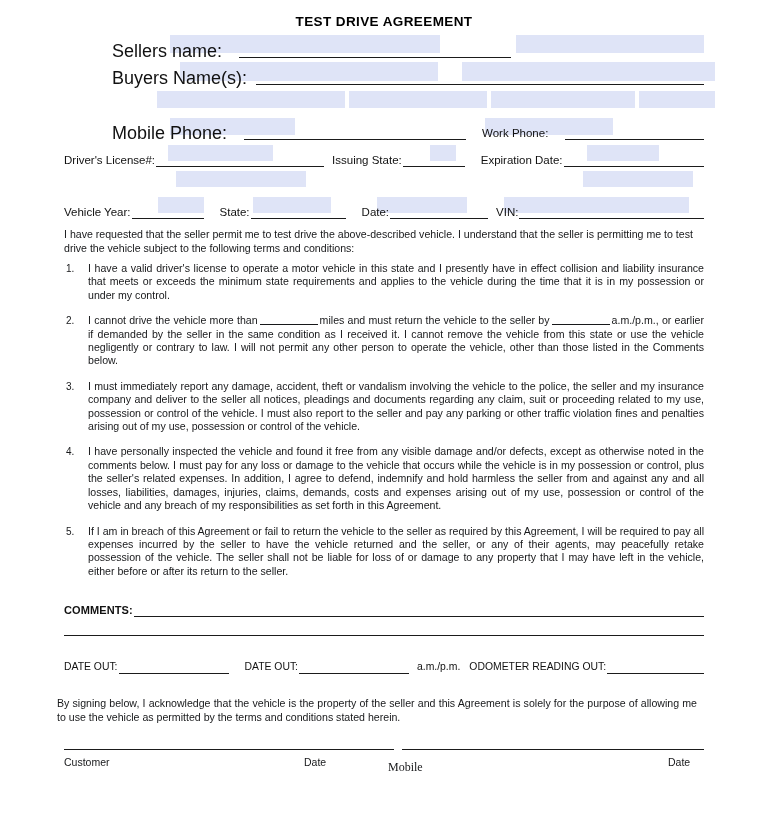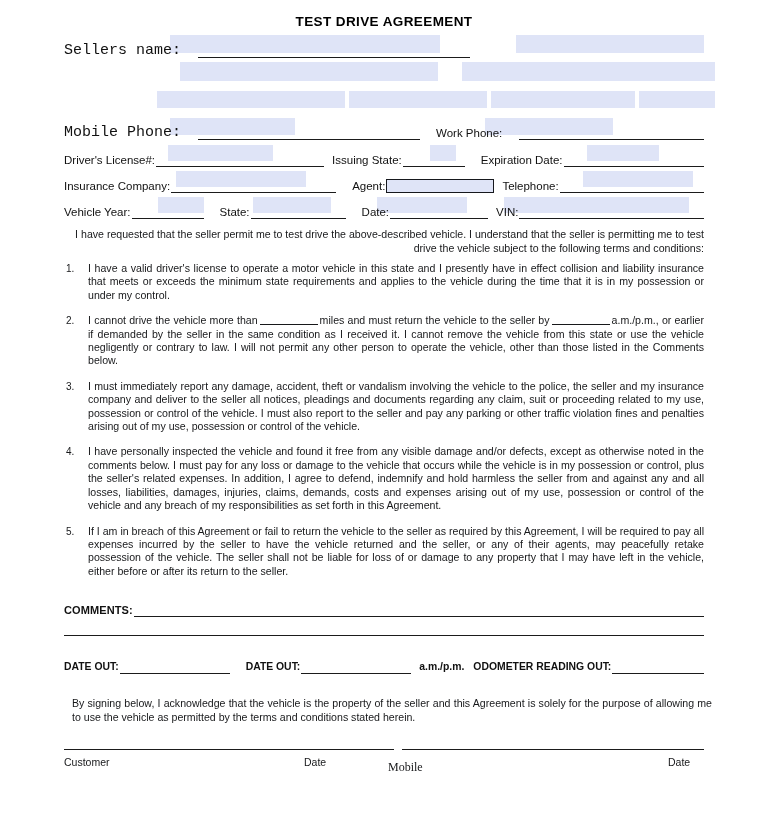--- a/index.html
+++ b/index.html
@@ -55,22 +55,23 @@
     font-size: 11.5px;
     white-space: nowrap;
   }
   .flabel {
     color: #111;
     line-height: 14px;
     padding-right: 1px;
     flex: 0 0 auto;
   }
   .flabel.serif {
-    font-family: Liberation Mono, monospace;
-    font-size: 15px;
+    font-family: Liberation Sans, sans-serif;
+    font-size: 18px;
+    margin-left: 48px;
   }
   .fline {
     flex: 1 1 auto;
     border-bottom: 1.3px solid #1b1b1b;
     height: 14px;
     min-width: 10px;
   }
   .fline.w-sm  { flex: 0 0 62px; }
   .gap { flex: 0 0 8px; }
   .gap.lg { flex: 0 0 16px; }
@@ -85,21 +86,21 @@
   }
 
   
   .intro {
     position: absolute;
     left: 64px;
     width: 640px;
     top: 228px;
     font-size: 10.6px;
     line-height: 13.6px;
-    text-align: right;
+    text-align: left;
     color: #17181a;
   }
   ol.terms {
     position: absolute;
     left: 64px;
     width: 640px;
     top: 262px;
     margin: 0;
     padding: 0;
     list-style: none;
@@ -152,29 +153,29 @@
   }
 
   .dateout-row {
     position: absolute;
     left: 64px;
     width: 640px;
     top: 660px;
     display: flex;
     align-items: flex-end;
     font-size: 10.4px;
-    font-weight: bold;
+    font-weight: normal;
     white-space: nowrap;
   }
   .dateout-row .fline { border-bottom: 1.3px solid #1b1b1b; height: 13px; }
 
   
   .closing {
     position: absolute;
-    left: 72px;
+    left: 57px;
     width: 640px;
     top: 697px;
     font-size: 10.6px;
     line-height: 13.6px;
     text-align: justify;
     color: #17181a;
   }
 
   .sig-lines {
     position: absolute;
@@ -248,20 +249,25 @@
   </div>
 
   <div class="form-rows">
 
     <div class="frow" style="top:38px;">
       <span class="flabel serif">Sellers name:</span>
       <span class="gap lg"></span>
       <span class="fline" style="flex:0 0 272px;"></span>
     </div>
 
+    <div class="frow" style="top:65px;">
+      <span class="flabel serif">Buyers Name(s):</span>
+      <span class="gap"></span>
+      <span class="fline" style="flex:1 1 auto;"></span>
+    </div>
 
 
     <div class="frow" style="top:120px;text-align:right;">
       <span class="flabel serif">Mobile Phone:</span>
       <span class="gap lg"></span>
       <span class="fline" style="flex:0 0 222px;"></span>
       <span class="gap lg"></span>
       <span class="flabel">Work Phone:</span>
       <span class="gap lg"></span>
       <span class="fline" style="flex:1 1 auto;"></span>
@@ -271,30 +277,20 @@
       <span class="flabel">Driver's License#:</span>
       <span class="fline" style="flex:0 0 168px;"></span>
       <span class="gap"></span>
       <span class="flabel">Issuing State:</span>
       <span class="fline w-sm"></span>
       <span class="gap lg"></span>
       <span class="flabel">Expiration Date:</span>
       <span class="fline" style="flex:1 1 auto;"></span>
     </div>
 
-    <div class="frow" style="top:173px;">
-      <span class="flabel">Insurance Company:</span>
-      <span class="fline" style="flex:0 0 165px;"></span>
-      <span class="gap lg"></span>
-      <span class="flabel">Agent:</span>
-      <span class="fbox"></span>
-      <span class="gap"></span>
-      <span class="flabel">Telephone:</span>
-      <span class="fline" style="flex:1 1 auto;"></span>
-    </div>
 
     <div class="frow" style="top:199px;">
       <span class="flabel">Vehicle Year:</span>
       <span class="fline" style="flex:0 0 72px;"></span>
       <span class="gap lg"></span>
       <span class="flabel">State:</span>
       <span class="fline" style="flex:0 0 95px;"></span>
       <span class="gap lg"></span>
       <span class="flabel">Date:</span>
       <span class="fline" style="flex:0 0 98px;"></span>

